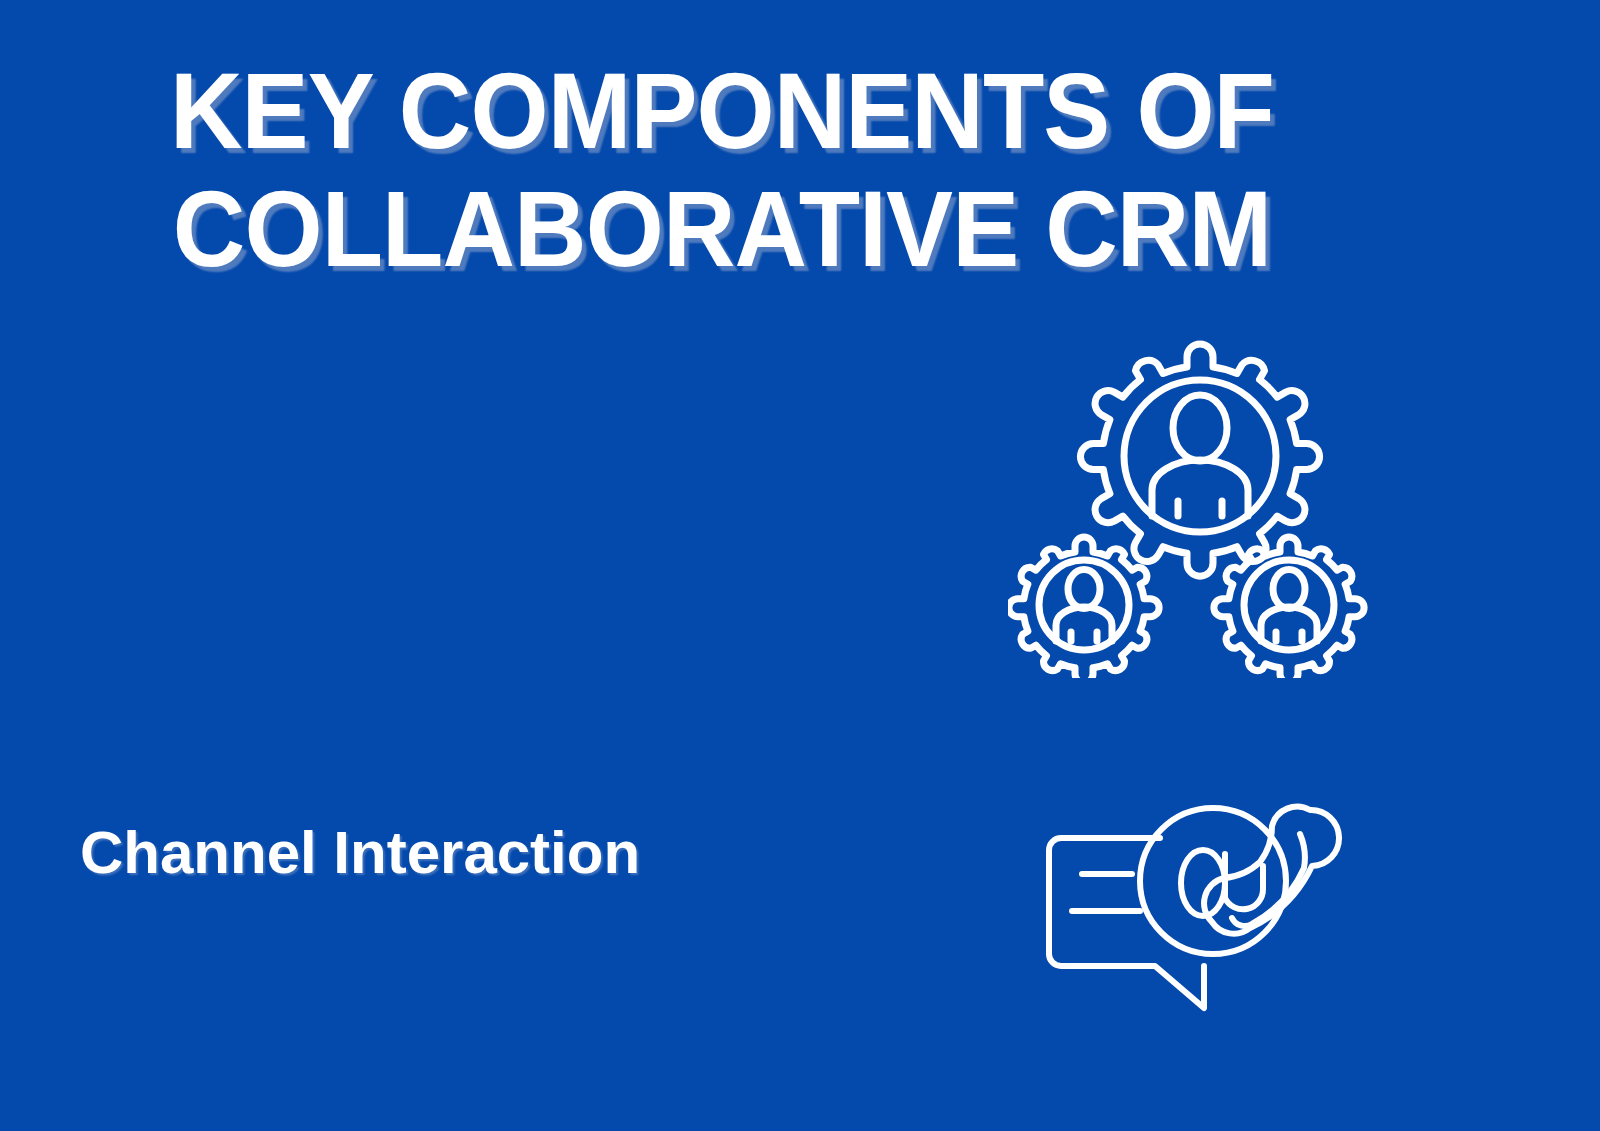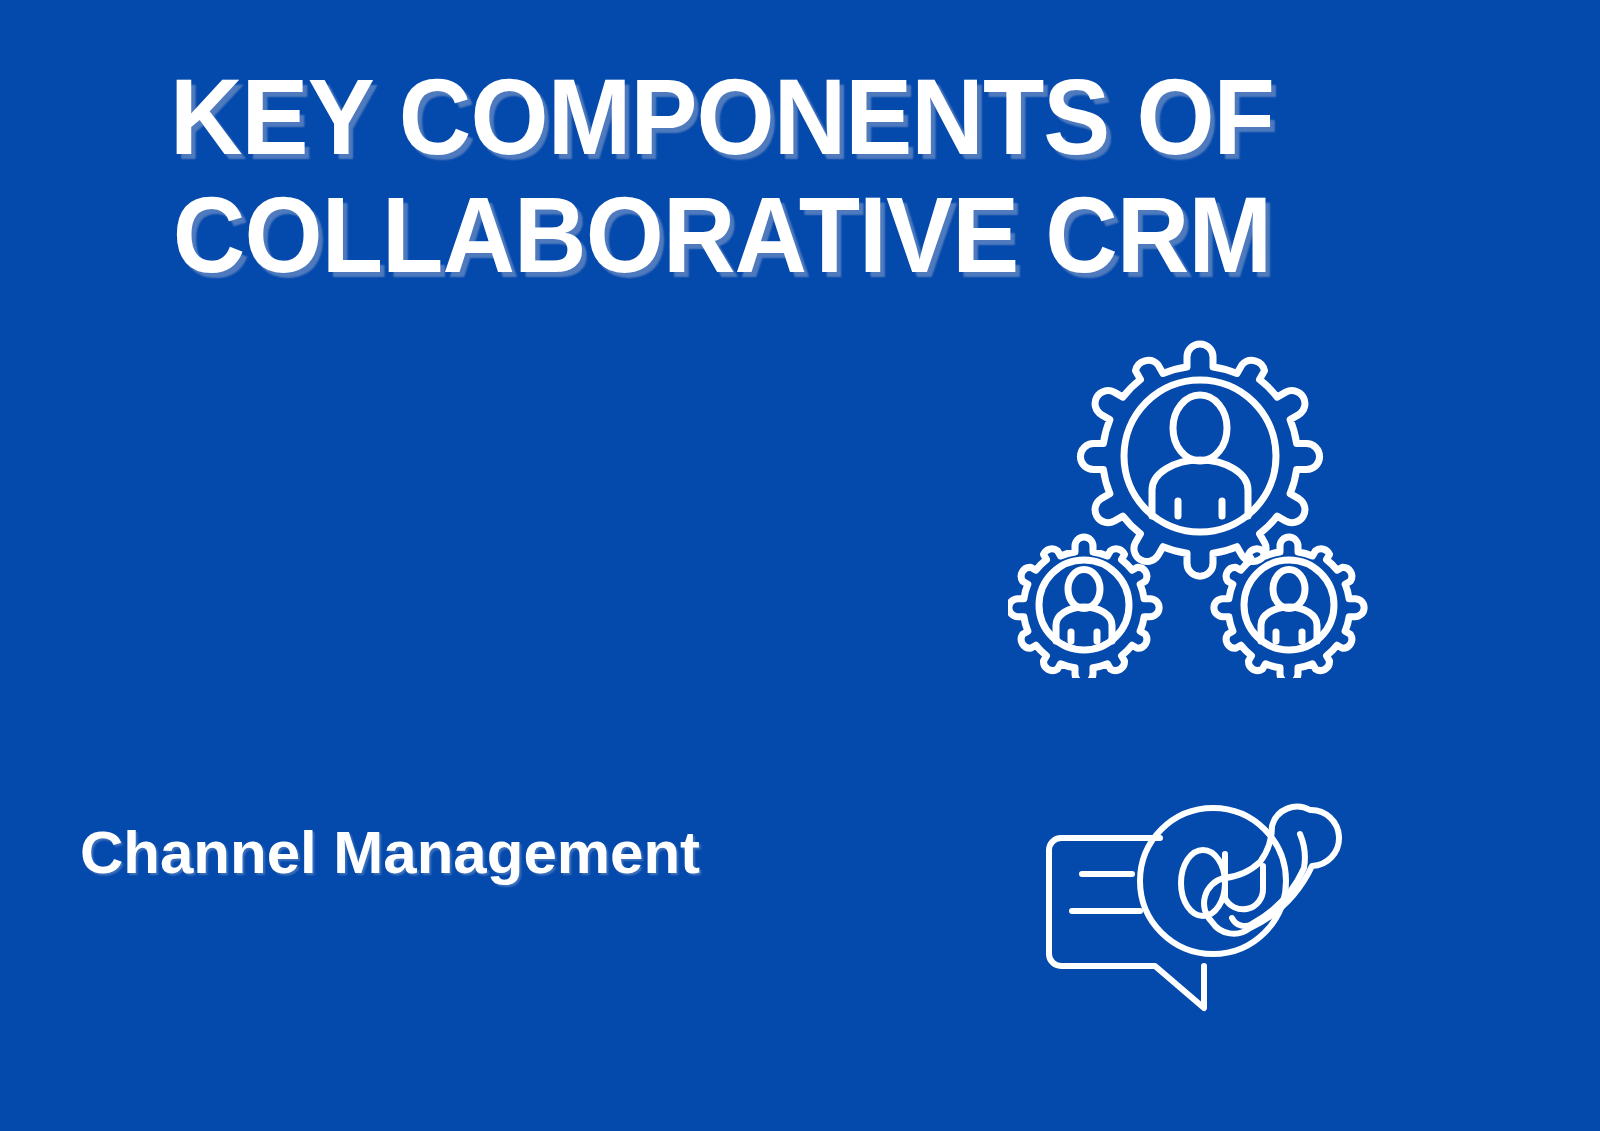--- a/index.html
+++ b/index.html
@@ -15,21 +15,21 @@
     width: 1600px;
     height: 1131px;
     background: #0449AC;
     overflow: hidden;
   }
 
   
   .title-block {
     position: absolute;
     left: 0;
-    top: 58px;
+    top: 52px;
     width: 1444px;
     text-align: center;
   }
   .title-line {
     display: block;
     font-family: "Liberation Sans", sans-serif;
     font-weight: 700;
     font-size: 108px;
     line-height: 118px;
     letter-spacing: -1px;
@@ -81,21 +81,21 @@
 <body>
 
 <div class="slide" style="background: rgb(4, 73, 172);">
 
   <div class="title-block">
     <span class="title-line">KEY COMPONENTS OF</span>
     <span class="title-line">COLLABORATIVE CRM</span>
   </div>
 
 
-  <div class="label label-2">Channel Management</div>
+  <div class="label label-2">Channel Interaction</div>
 
   <div class="icon-gears">
     <svg viewBox="0 0 360 340" xmlns="http://www.w3.org/2000/svg" fill="none" stroke="#ffffff" stroke-width="7" stroke-linecap="round" stroke-linejoin="round">
 
       <g transform="translate(192,118)">
 
         <path d="
           M 0,-112
           a 13 13 0 0 1 13,13
           l 0,10

